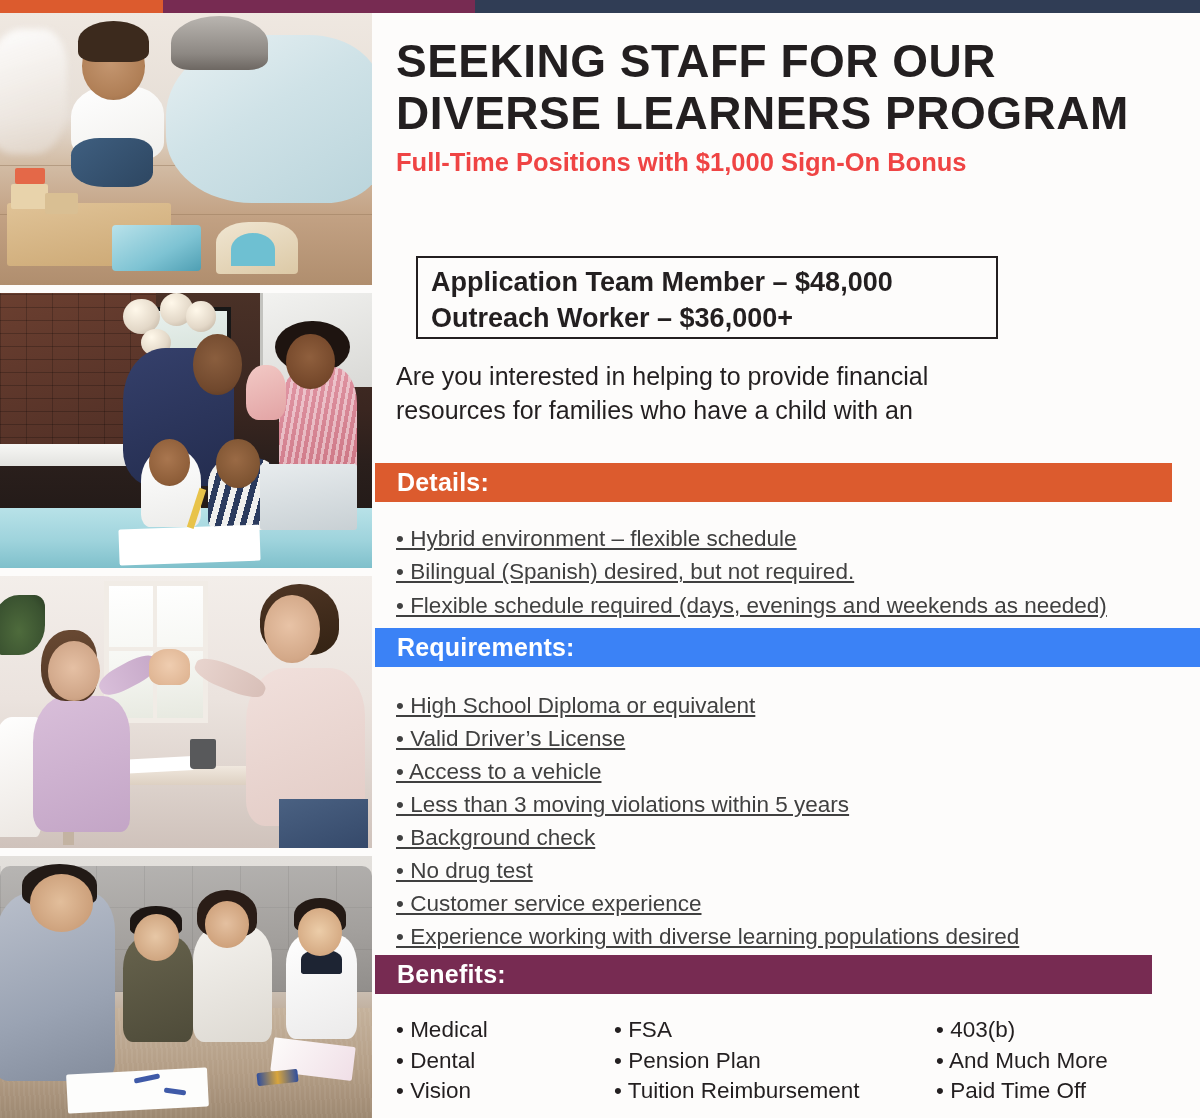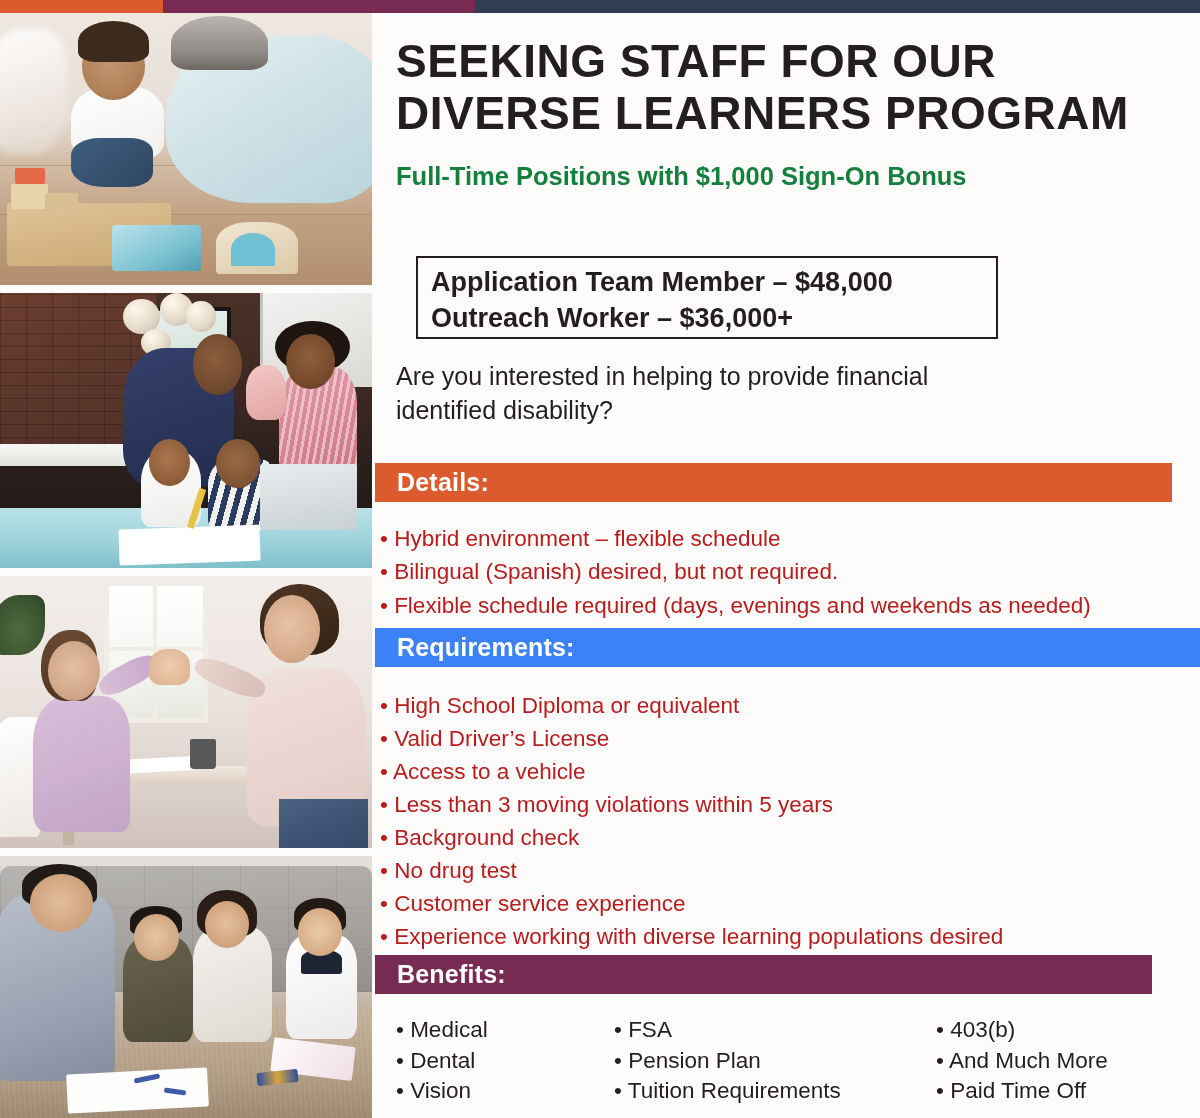--- a/index.html
+++ b/index.html
@@ -420,26 +420,26 @@
     font-weight: 700;
     line-height: 1.13;
     letter-spacing: 0.5px;
     color: #231f20;
   }
   .headline-line { display: block; white-space: nowrap; }
 
   .subhead {
     position: absolute;
     left: 24px;
-    top: 147px;
+    top: 133px;
     width: 790px;
     font-size: 25.5px;
     font-weight: 700;
     line-height: 1.33;
-    color: #15803d;
+    color: #ef4444;
   }
   .subhead-line { display: block; white-space: nowrap; }
 
   .salary-box {
     position: absolute;
     left: 44px;
     top: 243px;
     width: 582px;
     height: 83px;
     border: 2px solid #231f20;
@@ -480,22 +480,23 @@
     color: #ffffff;
     letter-spacing: 0.2px;
   }
   .bar-details      { top: 450px; width: 797px; background: #dc5b2e; }
   .bar-requirements { top: 615px; width: 906px; background: #3b82f6; }
   .bar-benefits     { top: 942px; width: 777px; background: #772b52; }
 
   
   .bullets {
     position: absolute;
-    left: 8px;
-    color: #b91c1c;
+    left: 24px;
+    color: #404040;
+    text-decoration: underline;
   }
   .bullets li {
     list-style: none;
     white-space: nowrap;
   }
   .list-details {
     top: 509px;
     width: 790px;
     font-size: 22.5px;
     line-height: 1.48;
@@ -642,21 +643,21 @@
       <span class="subhead-line">Full-Time Positions with $1,000 Sign-On Bonus</span>
     </div>
 
     <div class="salary-box">
       <span class="salary-line">Application Team Member – $48,000</span>
       <span class="salary-line">Outreach Worker – $36,000+</span>
     </div>
 
     <p class="intro">
       <span class="intro-line">Are you interested in helping to provide financial</span>
-      <span class="intro-line">identified disability?</span>
+      <span class="intro-line">resources for families who have a child with an</span>
     </p>
 
     <div class="section-bar bar-details">
       <span>Details:</span>
     </div>
 
     <ul class="bullets list-details">
       <li>• Hybrid environment – flexible schedule</li>
       <li>• Bilingual (Spanish) desired, but not required.</li>
       <li>• Flexible schedule required (days, evenings and weekends as needed)</li>
@@ -683,21 +684,21 @@
 
     <div class="benefits-grid">
       <ul class="benefits-col">
         <li>• Medical</li>
         <li>• Dental</li>
         <li>• Vision</li>
       </ul>
       <ul class="benefits-col">
         <li>• FSA</li>
         <li>• Pension Plan</li>
-        <li>• Tuition Requirements</li>
+        <li>• Tuition Reimbursement</li>
       </ul>
       <ul class="benefits-col">
         <li>• 403(b)</li>
         <li>• And Much More</li>
         <li>• Paid Time Off</li>
       </ul>
     </div>
 
   </div>
 </div>

